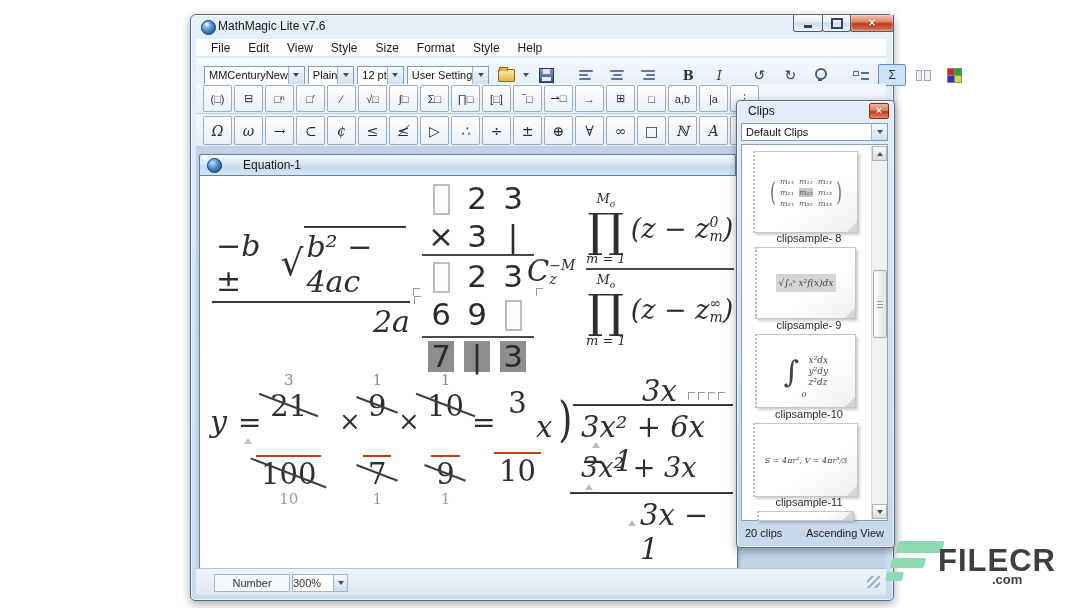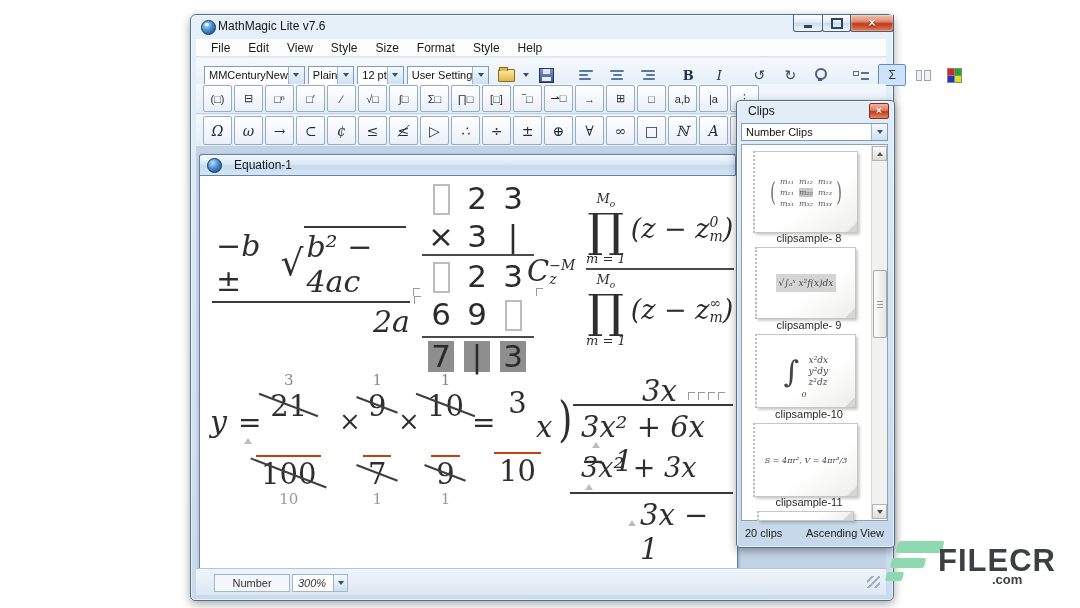--- a/index.html
+++ b/index.html
@@ -77,21 +77,21 @@
        background:linear-gradient(#ffffff,#eaf0f7);border:1px solid #97adc3;border-radius:2px;
        font-size:11px;color:#1c2a3a;}
   .t3 .tbtn{height:27px;font-family:"DejaVu Serif",serif;font-size:14px;font-style:italic;}
   
   .mdi{position:absolute;left:196px;top:147px;width:690px;height:421px;background:#c2d3e6;}
   .eqwin{position:absolute;left:199px;top:154px;width:537px;height:413px;border:1px solid #5e84aa;
        border-radius:3px 3px 0 0;background:#fff;box-shadow:1px 1px 3px rgba(0,0,0,.25);}
   .eqtitle{position:absolute;left:199px;top:154px;width:537px;height:22px;box-sizing:border-box;
        background:linear-gradient(#f3f9fe,#d9e7f5 45%,#c6daee 55%,#d6e5f4);
        border:1px solid #5e84aa;border-radius:3px 3px 0 0;display:flex;align-items:center;}
-  .eqtitle span.t{font-size:12px;color:#15191e;margin-left:12px;}
+  .eqtitle span.t{font-size:12px;color:#15191e;margin-left:21px;}
   .eqcontent{position:absolute;left:200px;top:176px;width:535px;height:390px;background:#fff;overflow:hidden;}
   
   .ser{font-family:"DejaVu Serif",serif;font-style:italic;color:#2e2e2e;}
   .seru{font-family:"DejaVu Serif",serif;color:#2e2e2e;}
   .frac2{position:absolute;display:flex;flex-direction:column;align-items:center;}
   .frac2 .numr{display:flex;align-items:center;font-size:30px;padding:0 4px 2px 4px;}
   .frac2 .denr{border-top:2px solid #3a3a3a;font-size:30px;width:100%;text-align:right;padding-top:1px;}
   .rootsign{font-size:36px;font-style:normal;margin:0 1px 0 6px;}
   .radicand{border-top:2px solid #3a3a3a;padding:1px 4px 0 2px;}
   .mrow{position:absolute;display:flex;}
@@ -119,21 +119,21 @@
   .tick{position:absolute;width:6px;height:7px;border-left:1.5px solid #9a9a9a;border-top:1.5px solid #9a9a9a;}
   .divln{position:absolute;border-top:2px solid #3a3a3a;}
   .bigparen{font-size:48px;font-style:normal;transform:scaleX(.75);display:inline-block;line-height:.9;}
   
   .statusbar{position:absolute;left:196px;top:568px;width:690px;height:26px;
         background:linear-gradient(#eef4fa,#dde8f3);border-top:1px solid #b2c4d8;}
   .numbox{position:absolute;left:18px;top:5px;width:74px;height:16px;border:1px solid #a3b5ca;
         background:#f4f8fc;font-size:11px;color:#333;display:flex;align-items:center;justify-content:center;}
   .zoombox{position:absolute;left:96px;top:5px;width:54px;height:16px;border:1px solid #a3b5ca;background:#fff;
         font-size:11px;color:#333;display:flex;align-items:center;}
-  .zoombox .cval{flex:1;padding-left:5px;font-style:italic;}
+  .zoombox .cval{flex:1;}
   .zoombox .carrow{width:13px;align-self:stretch;border-left:1px solid #a3b5ca;
         background:linear-gradient(#f4f9fe,#cfe0f1);display:flex;align-items:center;justify-content:center;}
   .grip{position:absolute;right:6px;top:7px;width:13px;height:12px;
         background:repeating-linear-gradient(135deg,transparent 0 3px,#9fb2c6 3px 5px);}
   
   .clips{position:absolute;left:736px;top:100px;width:157px;height:446px;border:1px solid #51708f;border-radius:4px;
         background:linear-gradient(#e2edf8,#c6d8ea);box-shadow:0 3px 8px rgba(0,0,0,.35), inset 0 0 0 1px rgba(255,255,255,.6);}
   .clips-title{position:absolute;left:748px;top:104px;font-size:12px;color:#10141a;}
   .clips-close{position:absolute;left:869px;top:103px;width:18px;height:14px;border:1px solid #7e3022;border-radius:2px;
         background:linear-gradient(#f3b3a3,#df7c5f 45%,#c03a1e 55%,#e58a60);
@@ -460,21 +460,21 @@
   </span>
   <span class="grip"></span>
 </div>
 
 <div class="clips"></div>
 <span class="clips-title">Clips</span>
 <span class="clips-close">
     <span>×</span>
   </span>
 <span class="combo clips-combo">
-  <span class="cval">Number Clips</span>
+  <span class="cval">Default Clips</span>
   <span class="carrow">
       <i class="tri-dn"></i>
     </span>
 </span>
 <div class="clips-list"></div>
 
 <div class="card" style="left:753px;top:151px;width:102px;height:80px;">
   <div style="position:absolute;inset:0;display:flex;align-items:center;justify-content:center;gap:2px;">
     <span class="paren">(</span>
     <span class="m33">

